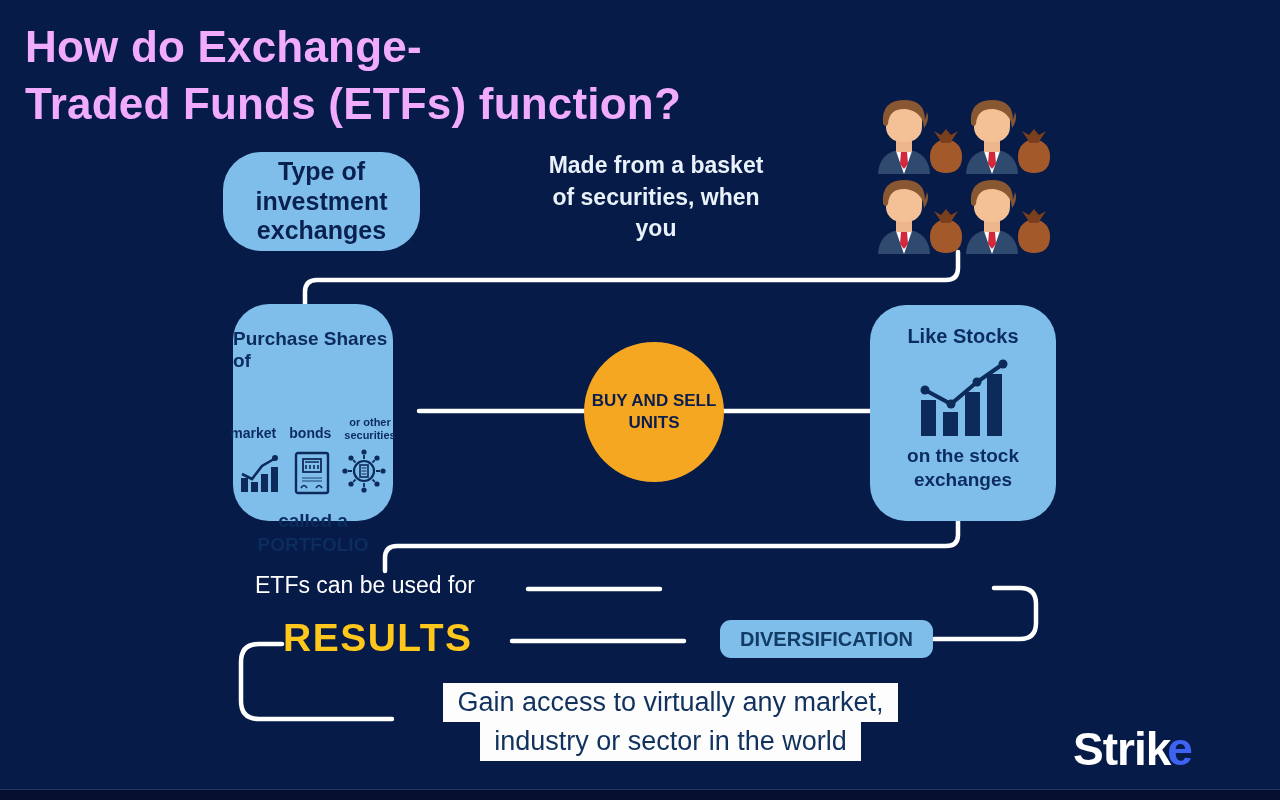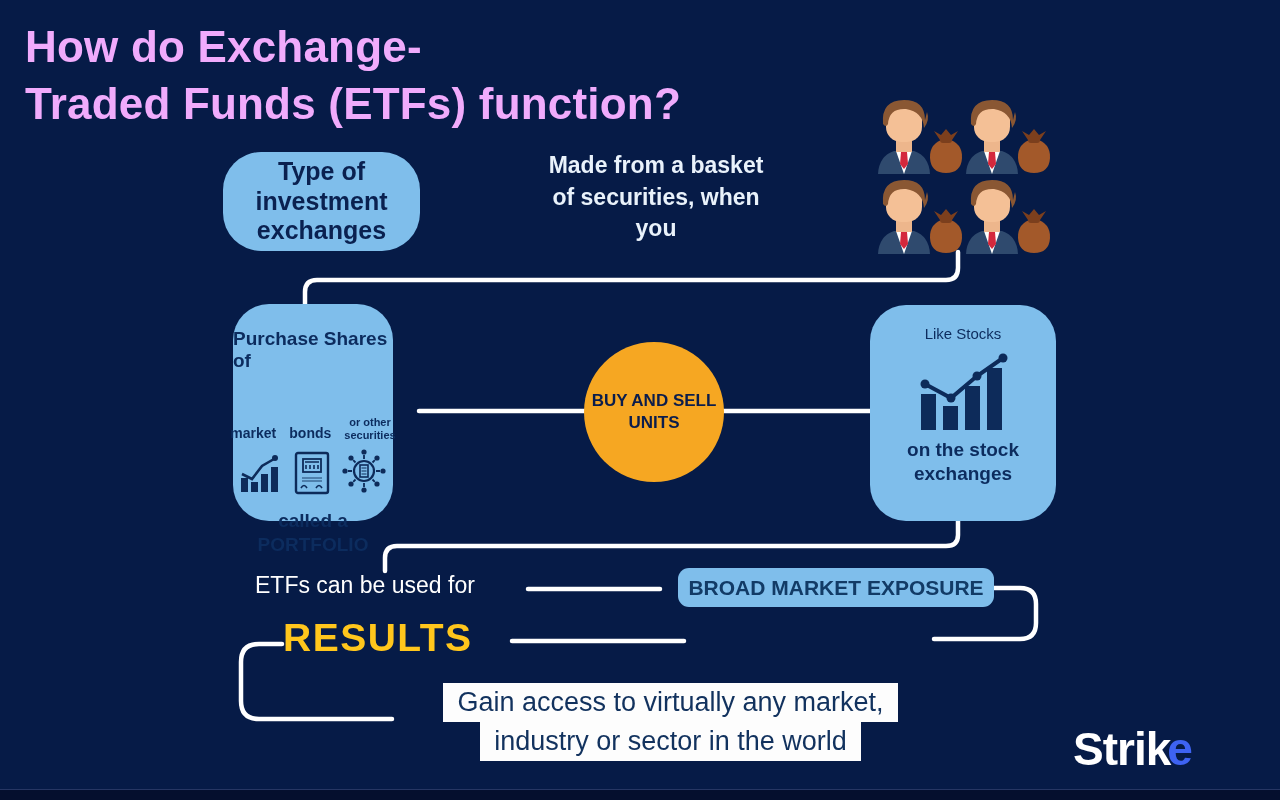--- a/index.html
+++ b/index.html
@@ -69,21 +69,21 @@
     display:flex; align-items:center; justify-content:center; text-align:center;
     color:#0B1D4C; font-size:17px; font-weight:700; line-height:1.3;
   }
 
   
   .like-box {
     left:870px; top:305px; width:186px; height:216px; border-radius:36px;
     display:flex; flex-direction:column; align-items:center;
     padding-top:20px; box-sizing:border-box;
   }
-  .like-title { font-size:15px; font-weight:400; color:#0C2C5E; }
+  .like-title { font-size:20px; font-weight:700; color:#0C2C5E; }
   .like-chart { margin-top:8px; }
   .like-footer {
     font-size:19px; font-weight:600; color:#0C2C5E; text-align:center; line-height:1.25;
     margin-top:2px;
   }
 
   .usedfor-text {
     position:absolute; left:255px; top:572px; z-index:2;
     color:#FFFFFF; font-size:23px; font-weight:500;text-align:center;
   }
@@ -281,21 +281,21 @@
         <circle cx="62" cy="26" r="4.5"></circle>
           <circle cx="88" cy="8" r="4.5"></circle>
       </g>
     </svg>
     <div class="like-footer pre">on the stock
 exchanges</div>
   </div>
 
   <div class="usedfor-text">ETFs can be used for</div>
 
-  <div class="pill broad-box">BROAD MARKET EXPOSURE</div>
+  <div class="pill div-box">DIVERSIFICATION</div>
 
   <div class="results-text">RESULTS</div>
 
   <div class="gain-box">
     <span class="strip">Gain access to virtually any market,</span><br>
     <span class="strip">industry or sector in the world</span>
   </div>
 
   <div class="strike-logo">
     <span class="lg-white">Strik</span><span class="lg-accent">e</span>

